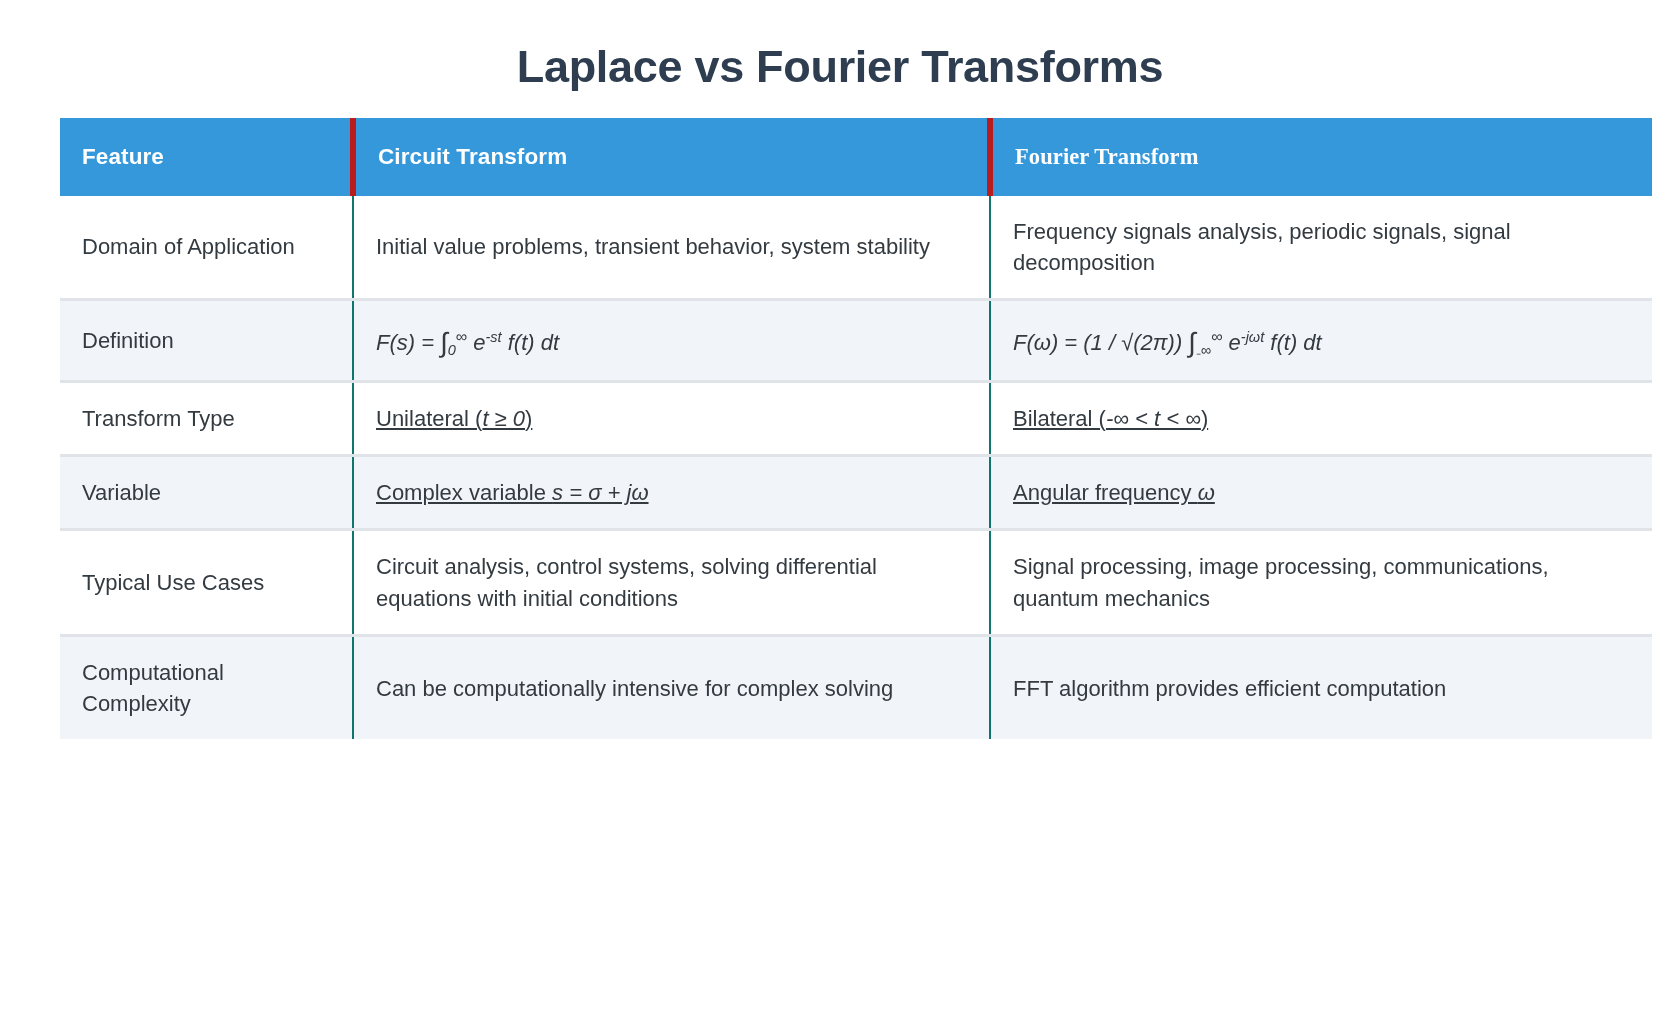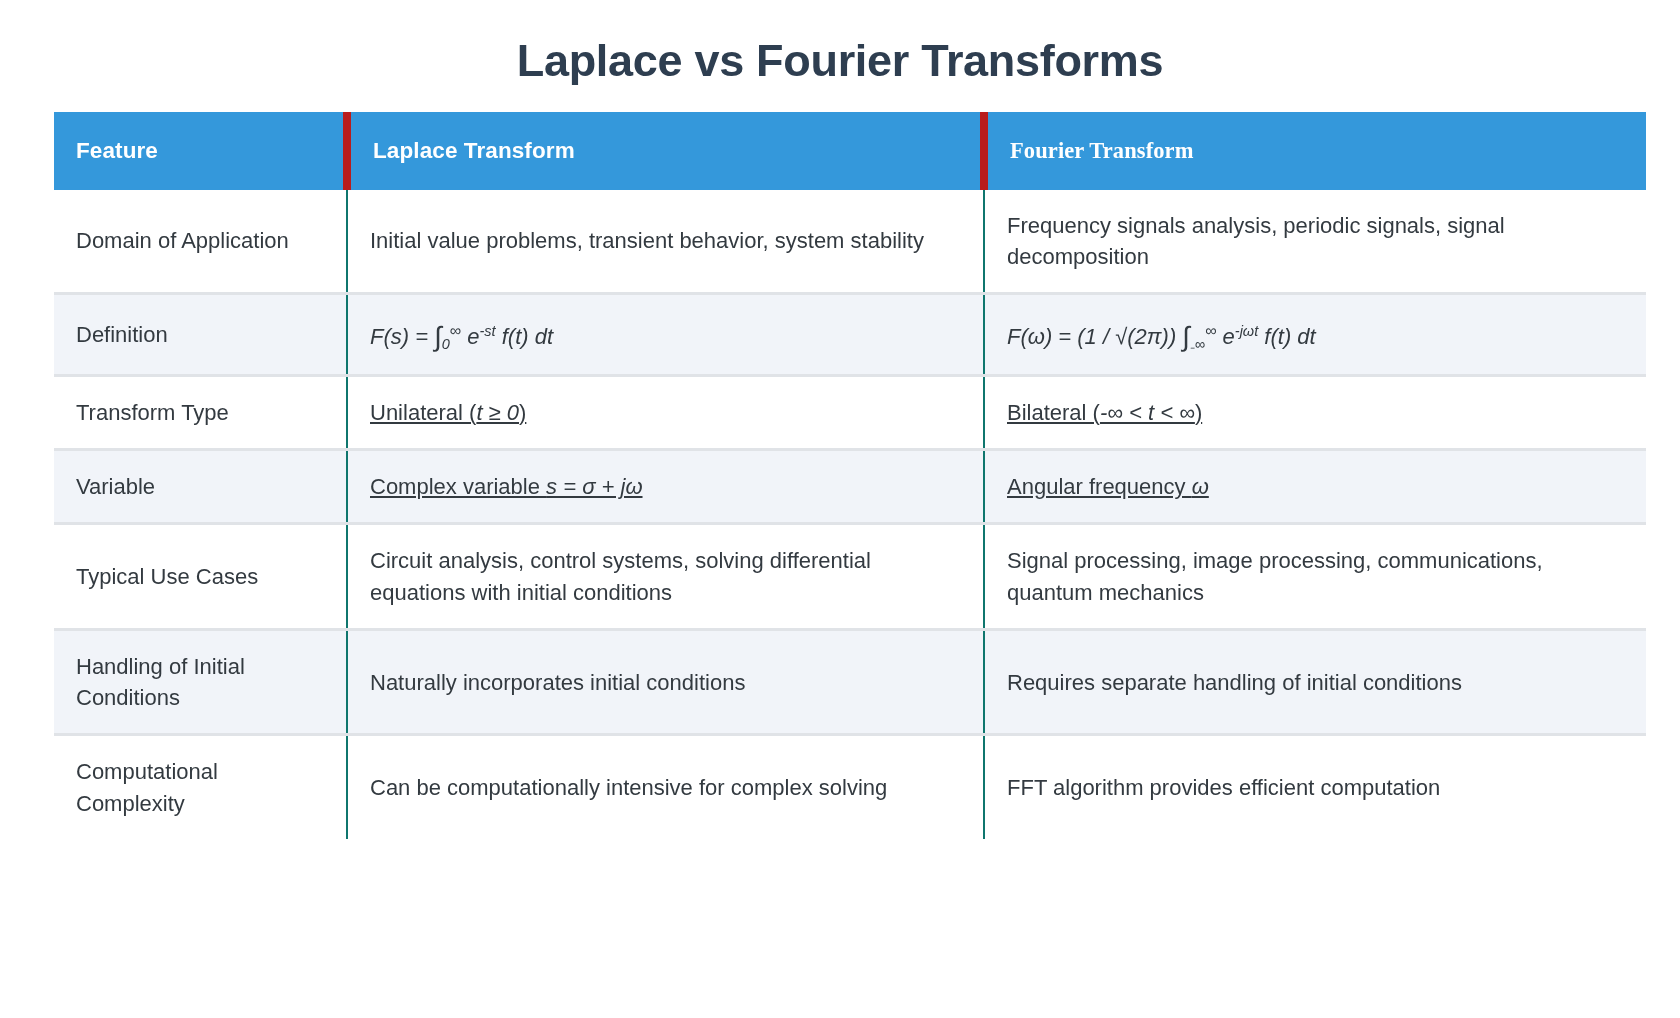--- a/index.html
+++ b/index.html
@@ -11,21 +11,21 @@
     width: 1680px;
     height: 1018px;
     font-family: "Liberation Sans", sans-serif;
     color: #2f3640;
     overflow: hidden;
   }
   .page {
     width: 1680px;
     height: 1018px;
     box-sizing: border-box;
-    padding: 10px;
+    padding: 16px;
     position: relative;
   }
   .title {
     text-align: center;
     font-size: 45px;
     font-weight: bold;
     color: #2e3e50;
     letter-spacing: -0.3px;
     margin: 0;
     padding-top: 26px;
@@ -41,21 +41,21 @@
     table-layout: fixed;
     font-size: 22px;
   }
   table.cmp thead th {
     background: #3498db;
     color: #ffffff;
     font-weight: bold;
     font-size: 22.5px;
     text-align: left;
     padding: 26px 22px;
-    border-right: 8px solid #b91c1c;
+    border-right: 6px solid #b91c1c;
     vertical-align: middle;
     letter-spacing: 0.1px;
   }
   table.cmp thead th:last-child { border-right: none; font-family: Liberation Serif, serif; }
 
   table.cmp tbody td {
     padding: 20px 22px;
     border-right: 2px solid #0f766e;
     border-bottom: 3px solid #e0e3e7;
     vertical-align: middle;
@@ -93,21 +93,21 @@
   <div class="table-wrap">
     <table class="cmp">
       <colgroup>
         <col class="c1">
           <col class="c2">
           <col class="c3">
       </colgroup>
       <thead>
         <tr>
           <th>Feature</th>
-          <th>Laplace Transform</th>
+          <th>Circuit Transform</th>
           <th>Fourier Transform</th>
         </tr>
       </thead>
       <tbody>
 
         <tr>
           <td>Domain of Application</td>
           <td>Initial value problems, transient behavior, system stability</td>
           <td>Frequency signals analysis, periodic signals, signal decomposition</td>
         </tr>
@@ -142,25 +142,20 @@
             <span class="nb"><span>Angular frequency </span><span class="m">ω</span></span>
           </td>
         </tr>
 
         <tr>
           <td>Typical Use Cases</td>
           <td>Circuit analysis, control systems, solving differential equations with initial conditions</td>
           <td>Signal processing, image processing, communications, quantum mechanics</td>
         </tr>
 
-        <tr>
-          <td>Handling of Initial Conditions</td>
-          <td>Naturally incorporates initial conditions</td>
-          <td>Requires separate handling of initial conditions</td>
-        </tr>
 
         <tr>
           <td>Computational Complexity</td>
           <td>Can be computationally intensive for complex solving</td>
           <td>FFT algorithm provides efficient computation</td>
         </tr>
 
       </tbody>
     </table>
   </div>

